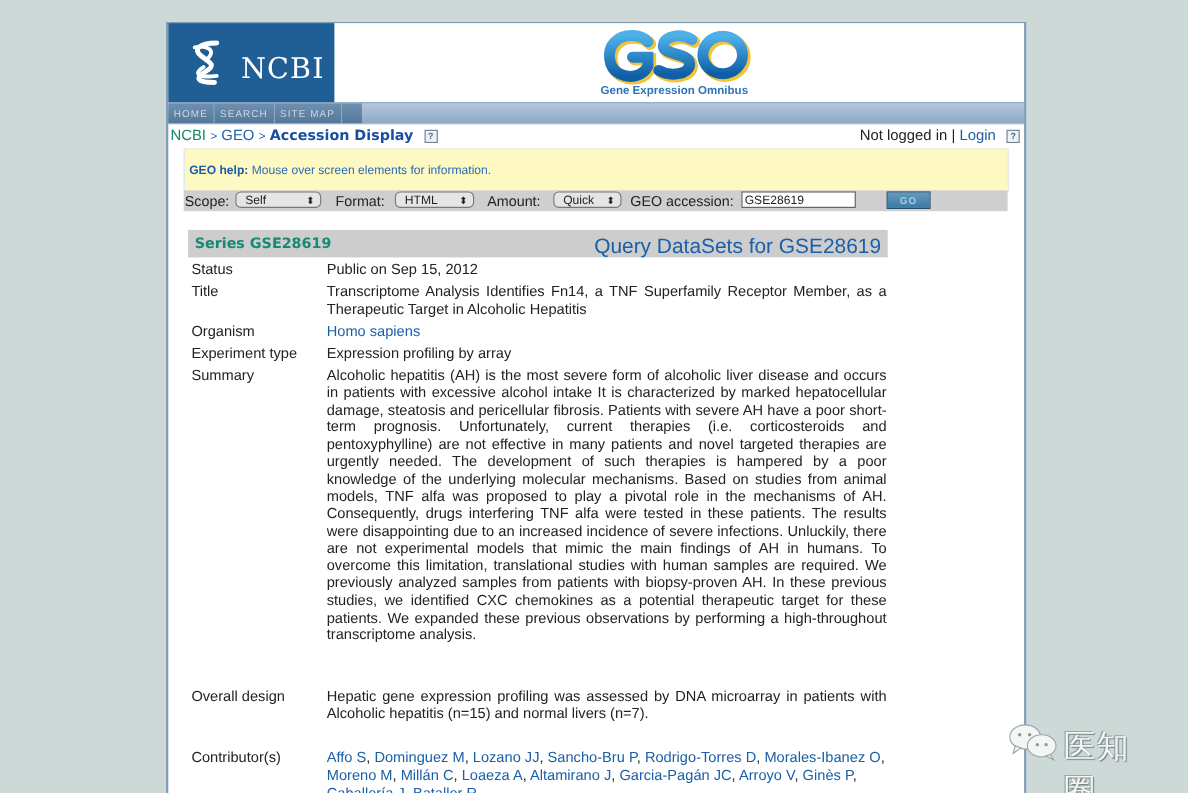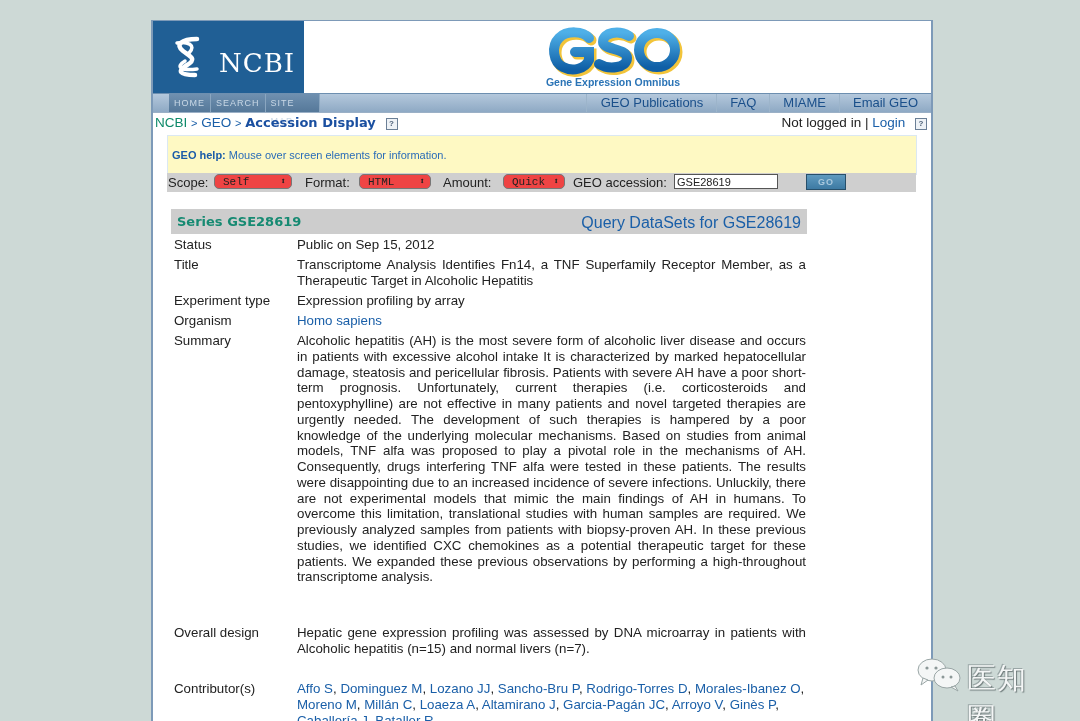--- a/index.html
+++ b/index.html
@@ -29,21 +29,21 @@
   .geo-logo .geo-sub {
     position:absolute; left:0; top:51px; width:136px; text-align:center;
     font-size:10.5px; font-weight:bold; color:#2b74b6; font-family:Liberation Sans, sans-serif;
   }
   
   .navbar {
     position:absolute; left:0; top:72px; width:778px; height:18px;
     background:linear-gradient(#b4c8dc,#8ea9c4);
     border-top:1px solid #6d8fb0; border-bottom:1px solid #9bb0c6;
   }
-  .navbar .left { position:absolute; left:16px; top:0; height:18px; width:151px; background:linear-gradient(#6f90b0,#557899); display:flex; }
+  .navbar .left { position:absolute; left:0; top:0; height:18px; width:176px; background:linear-gradient(#6f90b0,#557899); display:flex; }
   .navbar .left span {
     font-size:9px; letter-spacing:1px; color:#c9d8e6; padding:0 5px; line-height:18px;
     border-right:1px solid #8aa6c0; font-family:"Liberation Sans", sans-serif;
   }
   .navbar .right { position:absolute; right:0; top:0; height:18px; display:flex; }
   .navbar .right span {
     font-size:13px; color:#1a4f8a; line-height:18px; padding:0 13px;
     border-left:1px solid #9cb4ca; font-family:"Liberation Sans", sans-serif;
   }
   .navbar .right span:first-child { padding-left:14px; }
@@ -67,39 +67,39 @@
   }
   .helpbox .txt { position:absolute; left:4px; top:13px; font-size:11px; color:#2a6cb8; font-family:"Liberation Sans", sans-serif; }
   .helpbox b { color:#1a5ca8; }
   
   .formrow {
     position:absolute; left:14px; top:152px; width:749px; height:19px; background:#cfcfcf;
     font-family:"Liberation Sans", sans-serif; font-size:13px; color:#222;
   }
   .formrow .lbl { position:absolute; top:2px; }
   .sel {
-    position:absolute; top:1px; height:15px; border:1px solid #777; border-radius:5px; background:#ef4444;
-    font-size:11px; line-height:15px; padding-left:8px; box-sizing:border-box; color:#222;font-family:Liberation Mono, monospace;
+    position:absolute; top:1px; height:15px; border:1px solid #777; border-radius:5px; background:#e5e5e5;
+    font-size:11px; line-height:15px; padding-left:8px; box-sizing:border-box; color:#222;
   }
   .sel .arr { position:absolute; right:5px; top:0; font-size:9px; }
   .acc-input {
     position:absolute; left:507px; top:1px; width:104px; height:15px; border:1px solid #555; background:#fff;
     font-size:11px; line-height:14px; padding-left:2px; box-sizing:border-box;
   }
   .gobtn {
     position:absolute; left:639px; top:1px; width:40px; height:16px; box-sizing:border-box;
     background:linear-gradient(#5f9abf,#3d7aa3); border:1px solid #274f6a;
     color:#a9c8dd; font-size:9px; font-weight:bold; text-align:center; line-height:14px; letter-spacing:1px;
   }
   
   .serieshdr {
     position:absolute; left:18px; top:188px; width:636px; height:25px; background:#cdcdcd;
   }
   .serieshdr .sid { position:absolute; left:6px; top:5px; font-size:13px; font-weight:bold; color:#168a72; }
-  .serieshdr .q { position:absolute; right:6px; top:5px; font-size:16px; color:#1a5fa8; font-family:"Liberation Sans", sans-serif;margin-left:28px; }
+  .serieshdr .q { position:absolute; right:6px; top:5px; font-size:19px; color:#1a5fa8; font-family:"Liberation Sans", sans-serif;margin-left:28px; }
   
   .details { position:absolute; left:21px; top:216px; width:634px; font-family:"Liberation Sans", sans-serif; font-size:13.3px; color:#222; }
   .row { position:relative; display:flex; }
   .row .k { width:123px; flex:none; line-height:16px; }
   .row .v { width:509px; line-height:15.75px; text-align:justify; }
   .row .v.link { color:#1a5fa8; }
   .lnk { color:#1a5fa8; }
   
   .wm { position:absolute; left:915px; top:655px; width:140px; height:40px; }
   .wm .wm-text { position:absolute; left:52px; top:4px; font-size:29px; color:#f4f6f6; text-shadow:1px 1px 1px #6e7a7a, -1px -1px 0 #9aa6a6; letter-spacing:1px; }
@@ -139,26 +139,20 @@
       <div class="geo-sub">Gene Expression Omnibus</div>
     </div>
   </div>
 
   <div class="navbar">
     <div class="left">
       <span>HOME</span>
       <span>SEARCH</span>
       <span>SITE MAP</span>
     </div>
-    <div class="right">
-      <span>GEO Publications</span>
-      <span>FAQ</span>
-      <span>MIAME</span>
-      <span>Email GEO</span>
-    </div>
   </div>
 
   <div class="crumbrow">
     <div class="crumb">
       <span class="c-ncbi">NCBI</span>
       <span class="c-sep">&gt;</span>
       <span class="c-geo">GEO</span>
       <span class="c-sep">&gt;</span>
       <span class="c-cur">Accession Display</span>
       <span class="qicon">?</span>
@@ -207,26 +201,26 @@
   <div class="details">
     <div class="row" style="height:20px">
       <div class="k">Status</div>
       <div class="v">Public on Sep 15, 2012</div>
     </div>
     <div class="row" style="height:36px">
       <div class="k">Title</div>
       <div class="v">Transcriptome Analysis Identifies Fn14, a TNF Superfamily Receptor Member, as a Therapeutic Target in Alcoholic Hepatitis</div>
     </div>
     <div class="row" style="height:20px">
+      <div class="k">Organism</div>
+      <div class="v link">Homo sapiens</div>
+    </div>
+    <div class="row" style="height:20px">
       <div class="k">Experiment type</div>
       <div class="v">Expression profiling by array</div>
-    </div>
-    <div class="row" style="height:20px">
-      <div class="k">Organism</div>
-      <div class="v link">Homo sapiens</div>
     </div>
     <div class="row" style="height:292px">
       <div class="k">Summary</div>
       <div class="v">Alcoholic hepatitis (AH) is the most severe form of alcoholic liver disease and occurs in patients with excessive alcohol intake It is characterized by marked hepatocellular damage, steatosis and pericellular fibrosis. Patients with severe AH have a poor short-term prognosis. Unfortunately, current therapies (i.e. corticosteroids and pentoxyphylline) are not effective in many patients and novel targeted therapies are urgently needed. The development of such therapies is hampered by a poor knowledge of the underlying molecular mechanisms. Based on studies from animal models, TNF alfa was proposed to play a pivotal role in the mechanisms of AH. Consequently, drugs interfering TNF alfa were tested in these patients. The results were disappointing due to an increased incidence of severe infections. Unluckily, there are not experimental models that mimic the main findings of AH in humans. To overcome this limitation, translational studies with human samples are required. We previously analyzed samples from patients with biopsy-proven AH. In these previous studies, we identified CXC chemokines as a potential therapeutic target for these patients. We expanded these previous observations by performing a high-throughout transcriptome analysis.</div>
     </div>
     <div class="row" style="height:56px">
       <div class="k">Overall design</div>
       <div class="v">Hepatic gene expression profiling was assessed by DNA microarray in patients with Alcoholic hepatitis (n=15) and normal livers (n=7).</div>
     </div>
     <div class="row">

